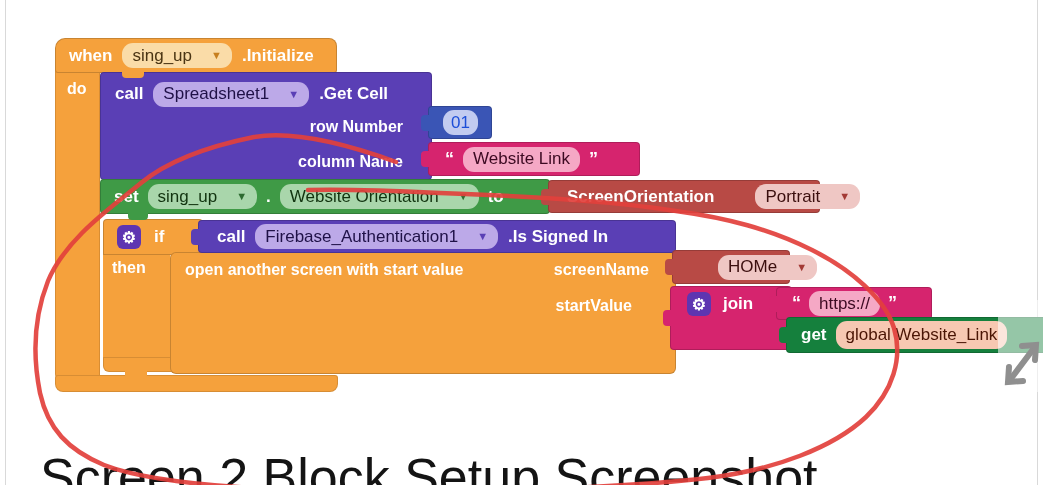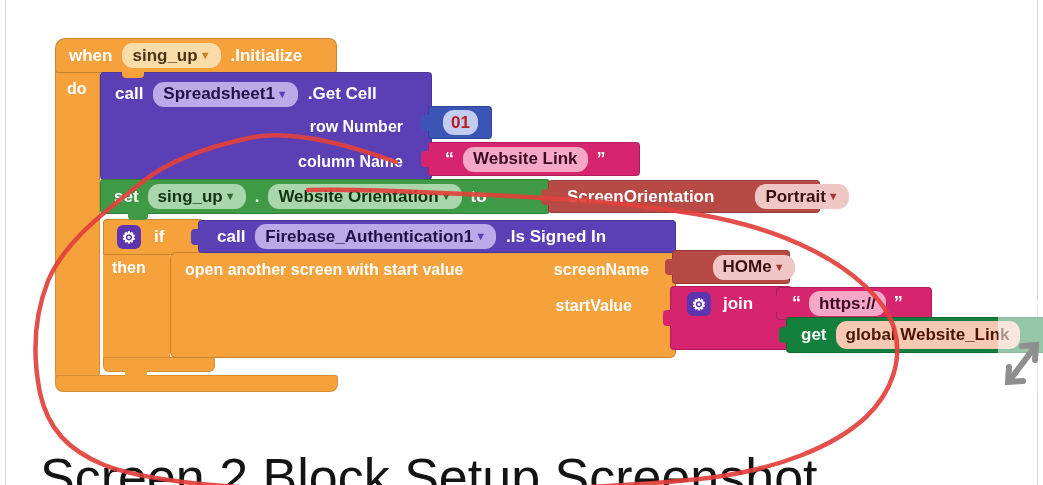--- a/index.html
+++ b/index.html
@@ -6,41 +6,41 @@
   #canvas{
     position:relative;width:1043px;height:485px;overflow:hidden;
     background:#fff;font-family:"Liberation Sans",sans-serif;
   }
   .edge-line{position:absolute;top:0;bottom:0;width:1px;background:#d9d9d9;}
   
   .blk{position:absolute;box-sizing:border-box;border:1px solid rgba(0,0,0,0.18);
        border-radius:4px;display:flex;align-items:center;color:#fff;
        font-size:17px;font-weight:600;white-space:nowrap;}
   .lbl{color:#fff;}
-  .pill{display:inline-flex;align-items:center;gap:2px;border-radius:11px;
-        padding:1px 10px;height:23px;font-weight:700;}
+  .pill{display:inline-flex;align-items:center;gap:19px;border-radius:11px;
+        padding:1px 10px;height:23px;font-weight:400;}
   .dd{font-size:11px;line-height:1;}
   .bump{position:absolute;left:-8px;top:50%;transform:translateY(-50%);
         width:10px;height:16px;border-radius:4px 0 0 4px;}
   .rowlabel{position:absolute;color:#fff;font-size:16px;font-weight:600;}
   .gear{width:24px;height:24px;border-radius:6px;background:#5E35B1;
         color:#fff;display:flex;align-items:center;justify-content:center;
         font-size:16px;flex:0 0 auto;}
   .quote{color:#fff;font-size:18px;font-weight:700;}
   
   .c-orange{background:#F5A13C;text-align:center;}
   .c-purple{background:#5A3FB5;}
   .c-blue{background:#3A55B5;}
   .c-magenta{background:#D6246E;}
   .c-green{background:#3F9A46;}
   .c-maroon{background:#B84A45;}
   .c-deeporange{background:#15803d;}
   .p-orange{background:#FADCA8;color:#4a3413;}
   .p-purple{background:#BCA9E8;color:#1f1147;}
-  .p-blue{background:#C2CBF0;color:#b91c1c;}
+  .p-blue{background:#C2CBF0;color:#1d4ed8;}
   .p-magenta{background:#F5A8C5;color:#3d0a22;}
   .p-green{background:#A9D6AB;color:#11330f;}
   .p-maroon{background:#EFC7C4;color:#3b0f0e;margin-left:31px;}
   .p-deeporange{background:#F7C8B2;color:#4a1505;}
   .dd-orange{color:#c77f1f;} .dd-purple{color:#5A3FB5;} .dd-green{color:#2e6b31;}
   .dd-maroon{color:#a33a35;}
   
   .slab{position:absolute;box-sizing:border-box;background:#F5A13C;
         border:1px solid rgba(0,0,0,0.12);}
   #title{position:absolute;left:40px;top:447px;font-size:52px;color:#141414;
@@ -132,27 +132,27 @@
   <div class="blk c-purple" style="left:198px;top:220px;width:478px;height:33px;padding-left:18px;gap:10px;z-index:3;">
     <span class="bump c-purple"></span>
     <span class="lbl">call</span>
     <span class="pill p-purple">
       <span>Firebase_Authentication1</span>
       <span class="dd dd-purple">▼</span>
     </span>
     <span class="lbl">.Is Signed In</span>
   </div>
 
-  <div class="blk c-orange" style="left:170px;top:252px;width:506px;height:106px;border-radius:6px;align-items:flex-start;z-index:2;">
+  <div class="blk c-orange" style="left:170px;top:252px;width:506px;height:122px;border-radius:6px;align-items:flex-start;z-index:2;">
     <span class="rowlabel" style="left:14px;top:8px;">open another screen with start value</span>
     <span class="rowlabel" style="right:26px;top:8px;">screenName</span>
     <span class="rowlabel" style="right:43px;top:44px;">startValue</span>
   </div>
 
-  <div class="blk c-maroon" style="left:672px;top:250px;width:118px;height:34px;padding-left:14px;z-index:4;justify-content:center;">
+  <div class="blk c-maroon" style="left:672px;top:250px;width:118px;height:34px;padding-left:14px;z-index:4;">
     <span class="bump c-maroon"></span>
     <span class="pill p-maroon">
       <span>HOMe</span>
       <span class="dd dd-maroon">▼</span>
     </span>
   </div>
 
   <div class="blk c-magenta" style="left:670px;top:286px;width:122px;height:64px;align-items:flex-start;padding:5px 0 0 16px;gap:12px;z-index:3;">
     <span class="bump c-magenta"></span>
     <span class="gear">⚙</span>

